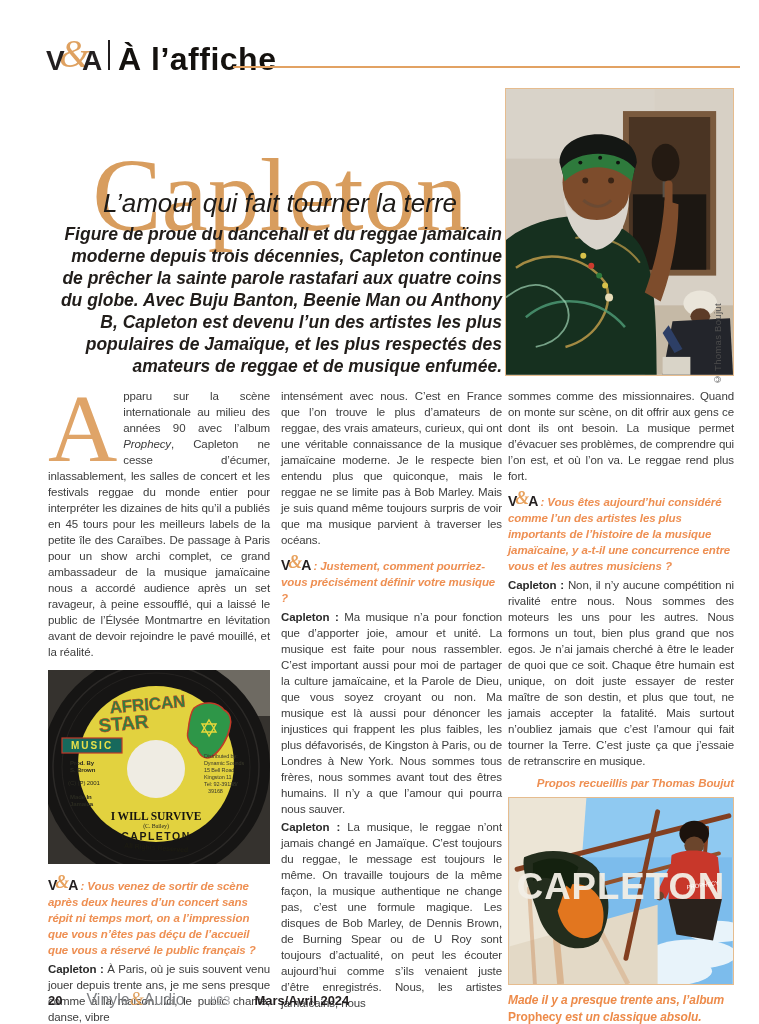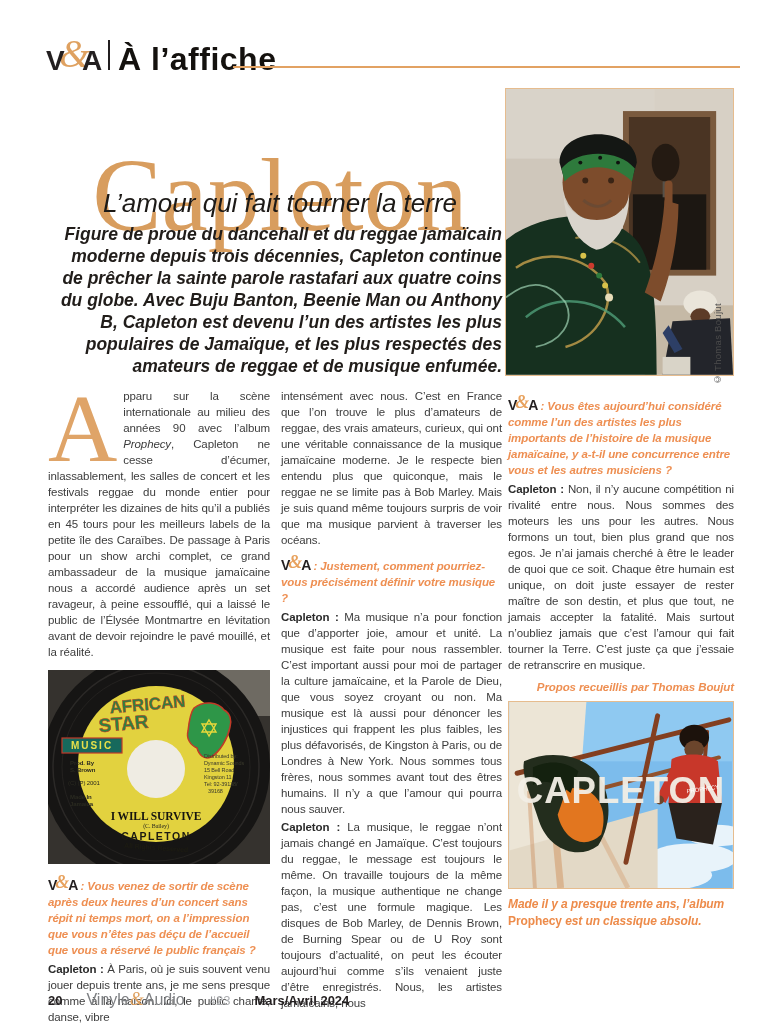--- a/index.html
+++ b/index.html
@@ -193,20 +193,21 @@
     <div class="question">
       <span class="qlogo"><span class="qv">V</span><span class="qamp">&amp;</span><span class="qa">A</span></span>
       <span class="qtext">: Justement, comment pourriez-vous précisément définir votre musique ?</span>
     </div>
     <p><b class="alabel">Capleton :</b> <span>Ma musique n’a pour fonction que d’apporter joie, amour et unité. La musique est faite pour nous rassembler. C’est important aussi pour moi de partager la culture jamaïcaine, et la Parole de Dieu, que vous soyez croyant ou non. Ma musique est là aussi pour dénoncer les injustices qui frappent les plus faibles, les plus défavorisés, de Kingston à Paris, ou de Londres à New York. Nous sommes tous frères, nous sommes avant tout des êtres humains. Il n’y a que l’amour qui pourra nous sauver.</span></p>
 
     <p><b class="alabel">Capleton :</b> <span>La musique, le reggae n’ont jamais changé en Jamaïque. C’est toujours du reggae, le message est toujours le même. On travaille toujours de la même façon, la musique authentique ne change pas, c’est une formule magique. Les disques de Bob Marley, de Dennis Brown, de Burning Spear ou de U Roy sont toujours d’actualité, on peut les écouter aujourd’hui comme s’ils venaient juste d’être enregistrés. Nous, les artistes jamaïcains, nous</span></p>
   </div>
 
   <div class="col col3">
+    <p>sommes comme des missionnaires. Quand on monte sur scène, on dit offrir aux gens ce dont ils ont besoin. La musique permet d’évacuer ses problèmes, de comprendre qui l’on est, et où l’on va. Le reggae rend plus fort.</p>
 
     <div class="question">
       <span class="qlogo"><span class="qv">V</span><span class="qamp">&amp;</span><span class="qa">A</span></span>
       <span class="qtext">: Vous êtes aujourd’hui considéré comme l’un des artistes les plus importants de l’histoire de la musique jamaïcaine, y a-t-il une concurrence entre vous et les autres musiciens ?</span>
     </div>
     <p><b class="alabel">Capleton :</b> <span>Non, il n’y aucune compétition ni rivalité entre nous. Nous sommes des moteurs les uns pour les autres. Nous formons un tout, bien plus grand que nos egos. Je n’ai jamais cherché à être le leader de quoi que ce soit. Chaque être humain est unique, on doit juste essayer de rester maître de son destin, et plus que tout, ne jamais accepter la fatalité. Mais surtout n’oubliez jamais que c’est l’amour qui fait tourner la Terre. C’est juste ça que j’essaie de retranscrire en musique.</span></p>
 
     <div class="byline">Propos recueillis par Thomas Boujut</div>
 
     <figure class="album-fig">

